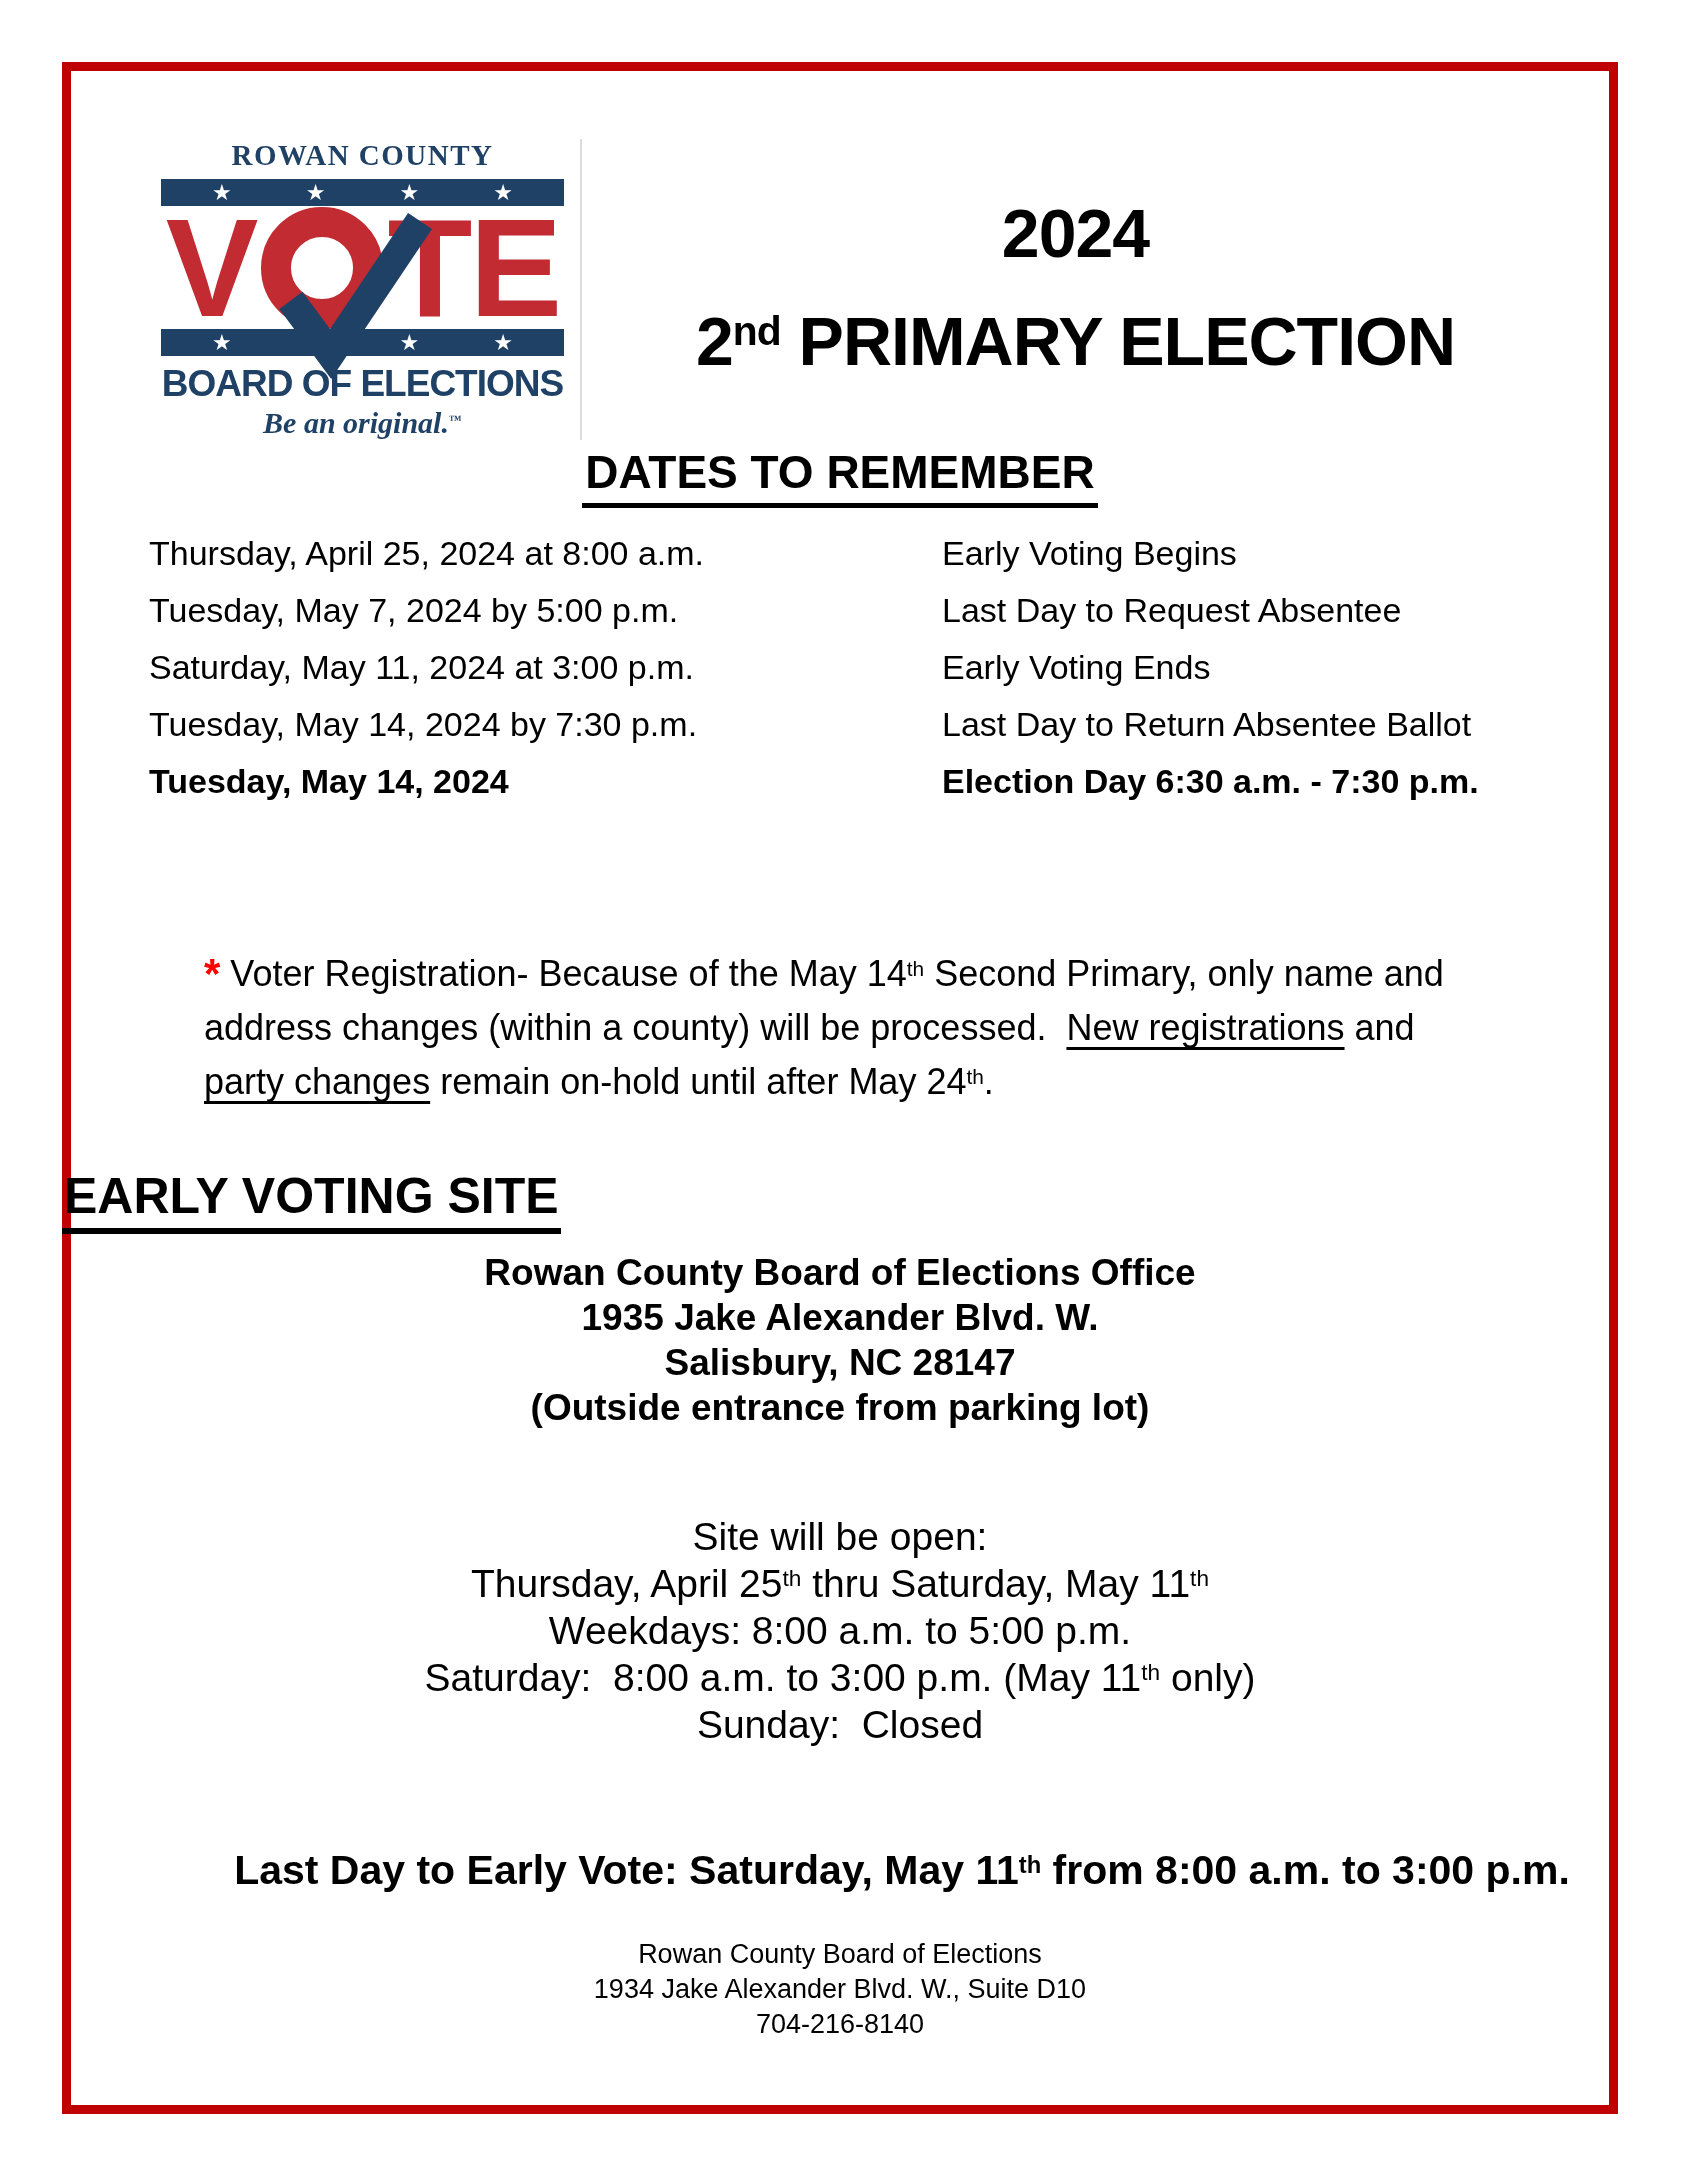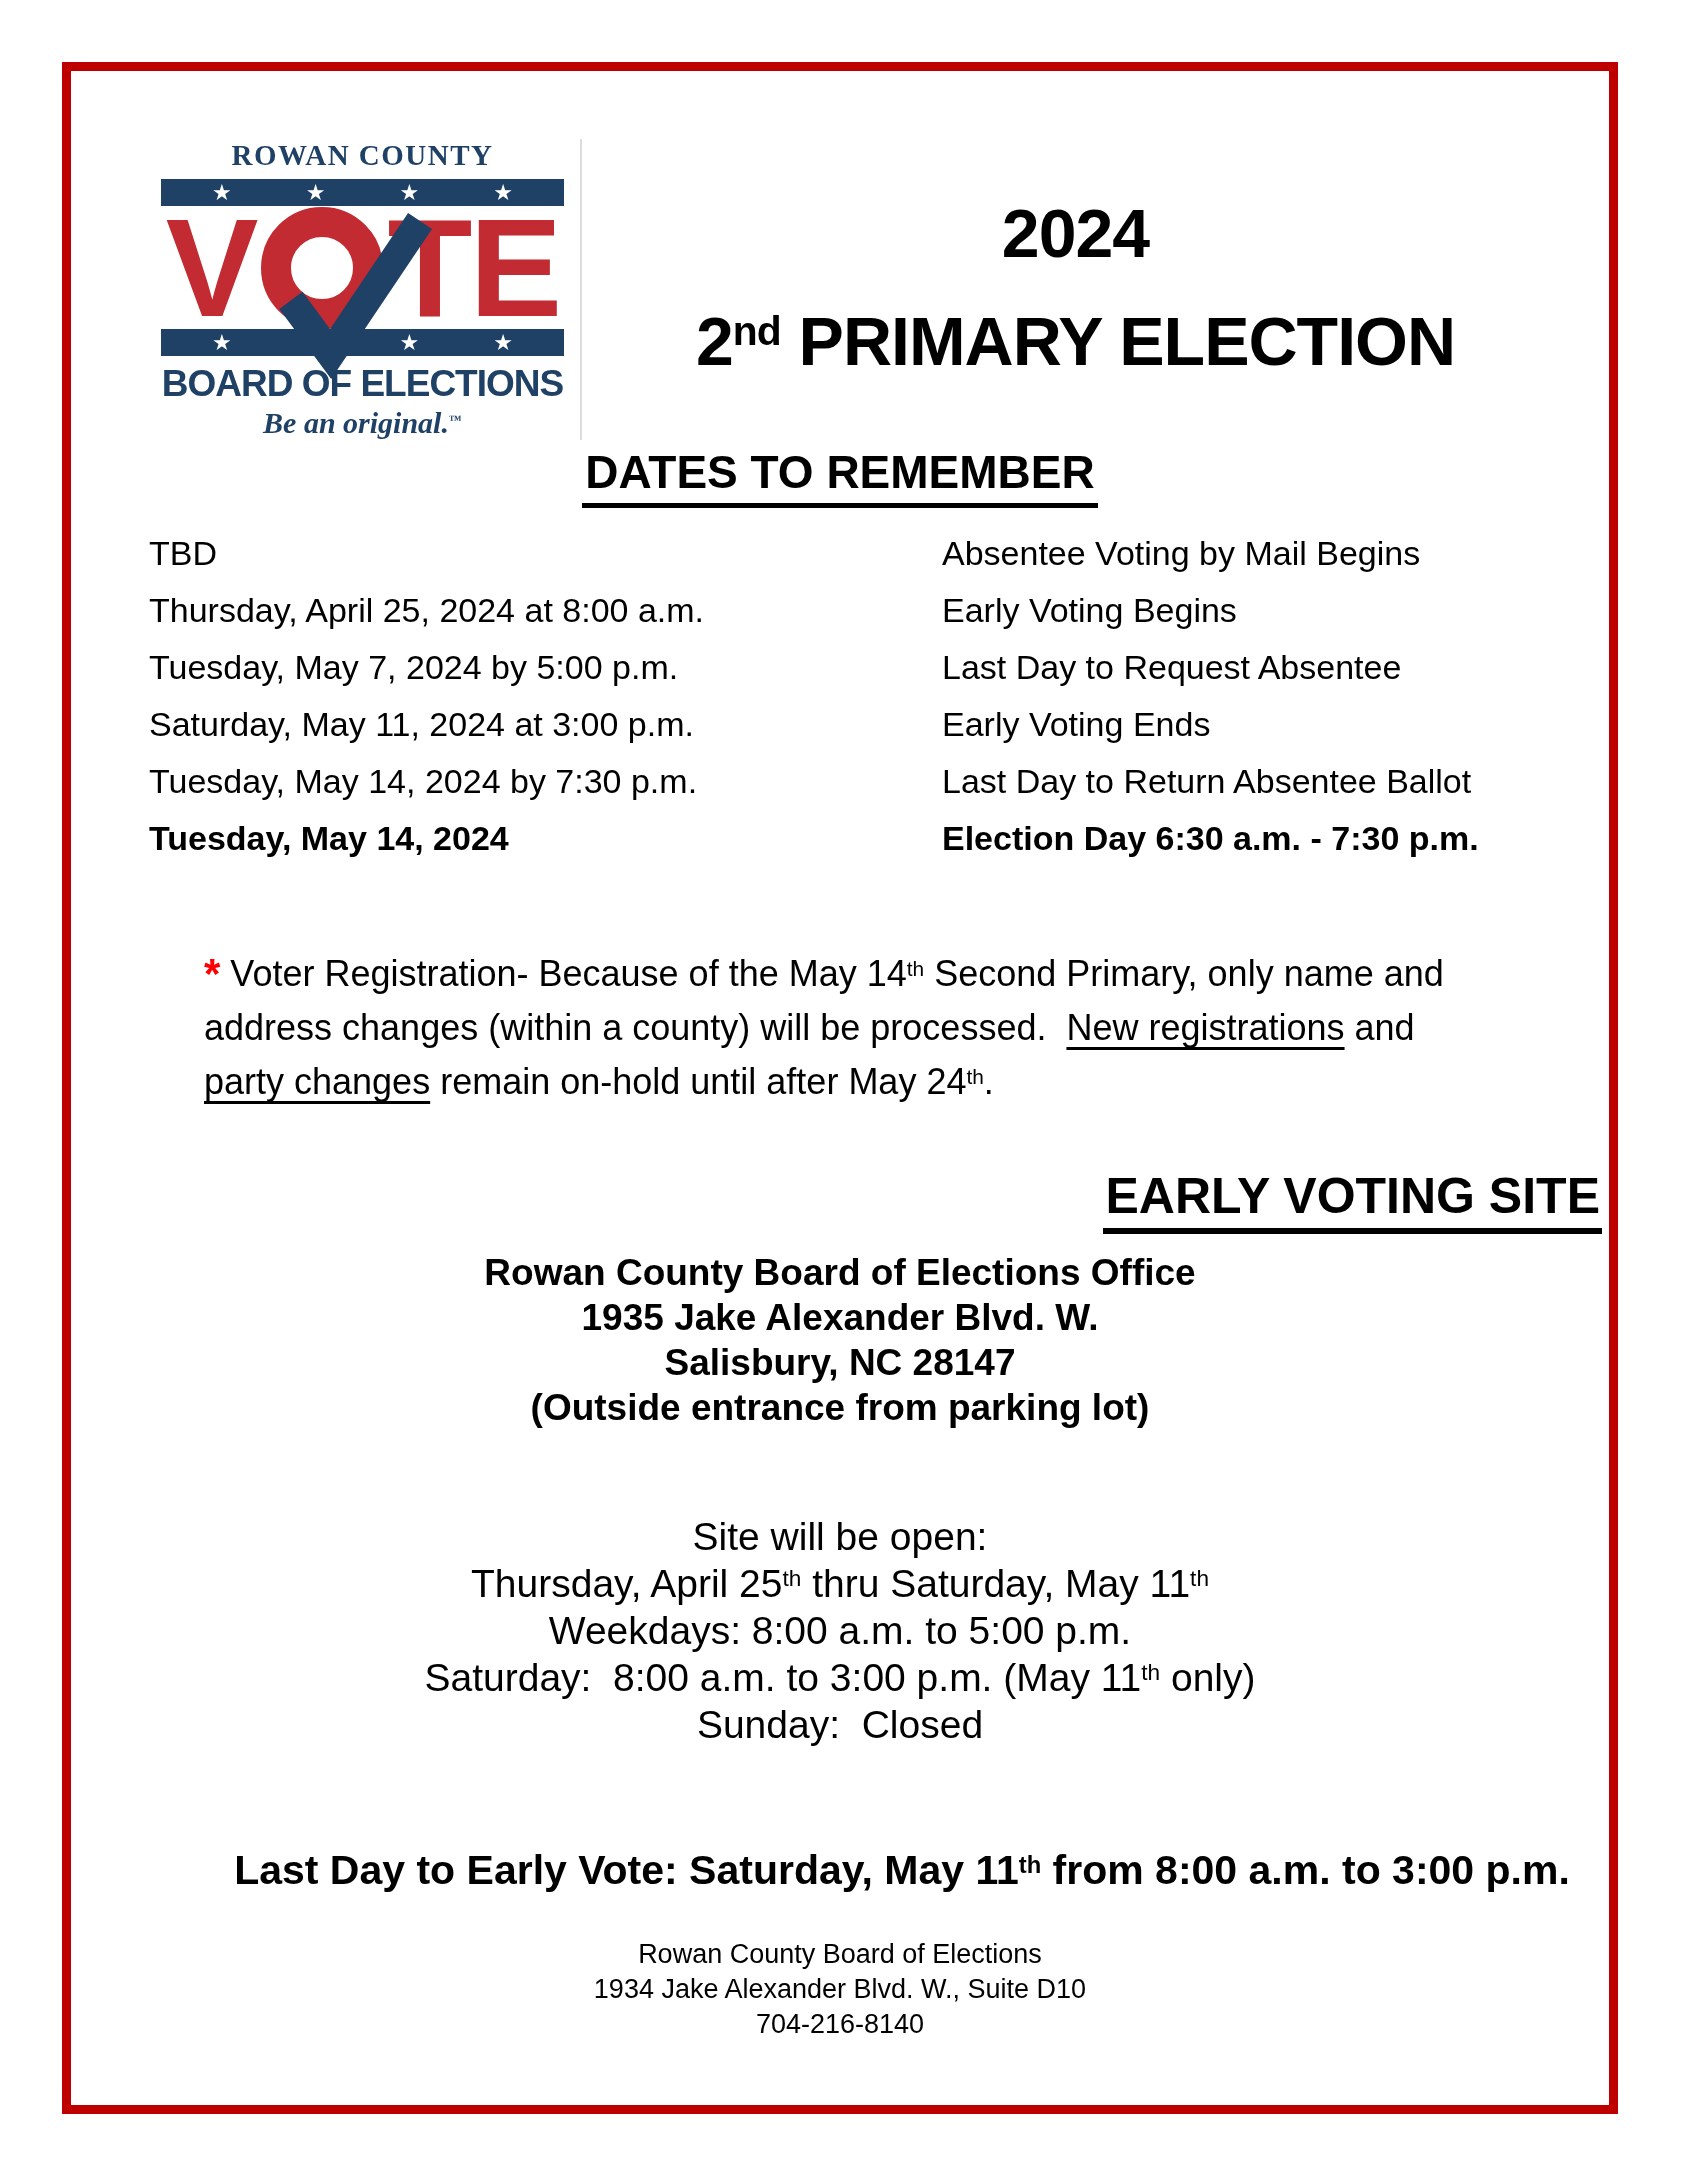--- a/index.html
+++ b/index.html
@@ -154,21 +154,21 @@
     text-decoration: underline;
     text-decoration-thickness: 3px;
     text-underline-offset: 7px;
   }
 
   
   .evs-heading {
     position: absolute;
     left: 62px; top: 1167px;
     width: 1540px;
-    text-align: right;
+    text-align: left;
   }
   .evs-heading .underlined {
     display: inline-block;
     font-weight: bold;
     font-size: 50px;
     border-bottom: 6px solid #000;
     padding: 0 2px 3px 2px;
   }
   .address-block {
     position: absolute;
@@ -244,24 +244,20 @@
   <div class="title-year">2024</div>
   <div class="title-line2"><span>2</span><span class="sp">nd</span><span class="pre"> PRIMARY ELECTION</span></div>
 </div>
 
 <div class="dates-heading">
   <span class="underlined">DATES TO REMEMBER</span>
 </div>
 
 <div class="dates-list">
   <div class="date-row">
-    <span class="col-date">TBD</span>
-    <span class="col-event">Absentee Voting by Mail Begins</span>
-  </div>
-  <div class="date-row">
     <span class="col-date">Thursday, April 25, 2024 at 8:00 a.m.</span>
     <span class="col-event">Early Voting Begins</span>
   </div>
   <div class="date-row">
     <span class="col-date">Tuesday, May 7, 2024 by 5:00 p.m.</span>
     <span class="col-event">Last Day to Request Absentee</span>
   </div>
   <div class="date-row">
     <span class="col-date">Saturday, May 11, 2024 at 3:00 p.m.</span>
     <span class="col-event">Early Voting Ends</span>

